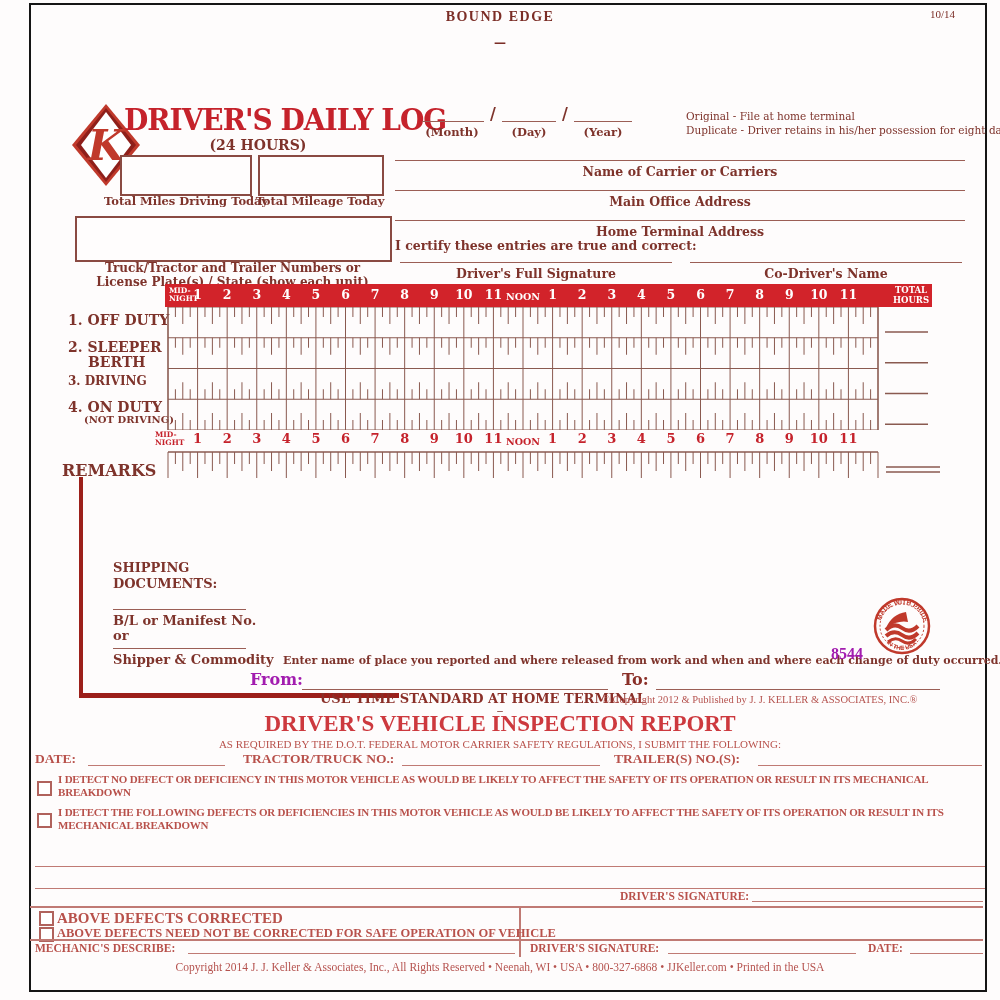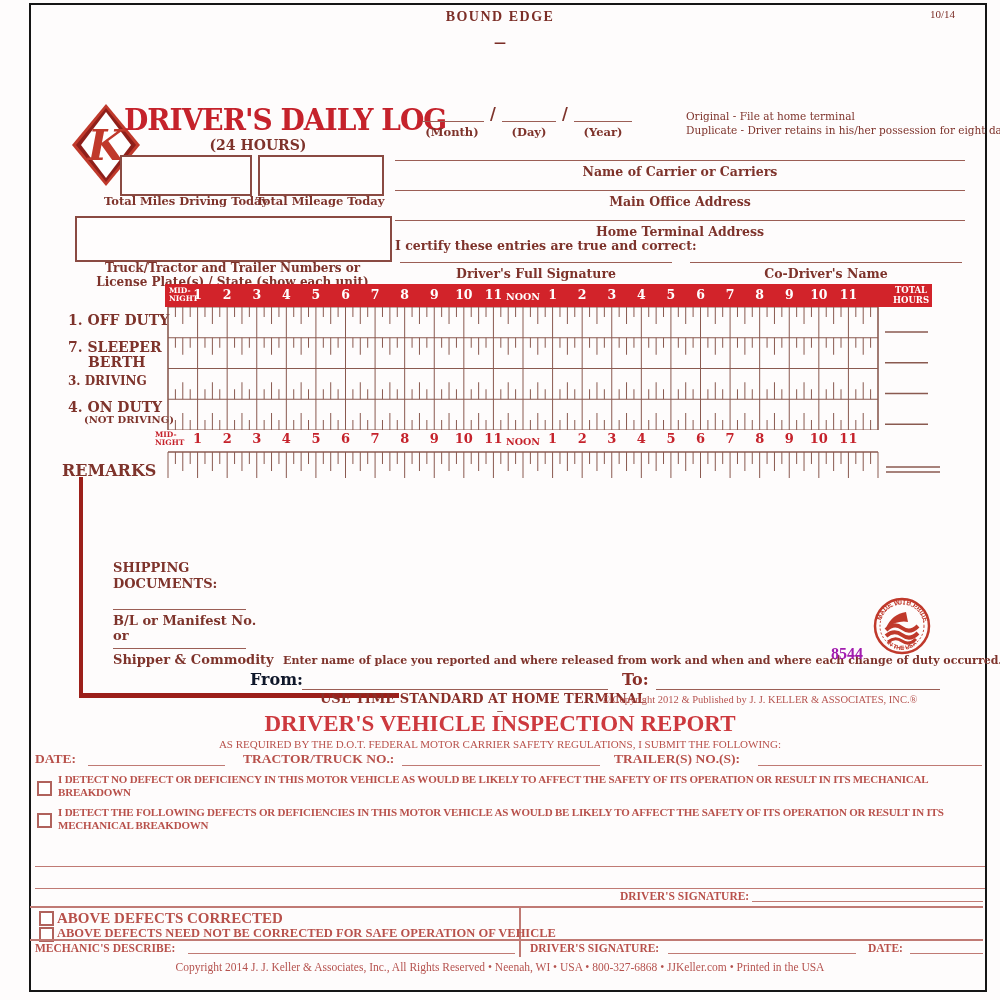--- a/index.html
+++ b/index.html
@@ -107,21 +107,21 @@
       <span style="left: 535.5px; top: 3px; font-size: 12.5px; transform: translateX(-50%);">6</span>
       <span style="left: 565.083px; top: 3px; font-size: 12.5px; transform: translateX(-50%);">7</span>
       <span style="left: 594.667px; top: 3px; font-size: 12.5px; transform: translateX(-50%);">8</span>
       <span style="left: 624.25px; top: 3px; font-size: 12.5px; transform: translateX(-50%);">9</span>
       <span style="left: 653.833px; top: 3px; font-size: 12.5px; transform: translateX(-50%);">10</span>
       <span style="left: 683.417px; top: 3px; font-size: 12.5px; transform: translateX(-50%);">11</span>
       <span style="left: 719px; top: 2px; width: 54px; text-align: center; font-size: 8.5px; line-height: 1.15;">TOTAL<br>HOURS</span>
     </div>
 
   <div class="abs ser b maroon nw" style="left:68px;top:312px;font-size:14px;">1. OFF DUTY</div>
-  <div class="abs ser b maroon nw" style="left:68px;top:339px;font-size:14px;">7. SLEEPER</div>
+  <div class="abs ser b maroon nw" style="left:68px;top:339px;font-size:14px;">2. SLEEPER</div>
   <div class="abs ser b maroon nw" style="left:88px;top:354px;font-size:14px;">BERTH</div>
   <div class="abs ser b maroon nw" style="left:68px;top:374px;font-size:12px;">3. DRIVING</div>
   <div class="abs ser b maroon nw" style="left:68px;top:399px;font-size:14px;">4. ON DUTY</div>
   <div class="abs ser b maroon nw" style="left:84px;top:414px;font-size:10px;">(NOT DRIVING)</div>
 
   <svg id="gridsvg" class="abs" style="left:165px;top:307px;" width="767" height="123">
       <line x1="3" y1="0" x2="713" y2="0" stroke="#8a5a50" stroke-width="1.2"></line>
       <line x1="3" y1="30.75" x2="713" y2="30.75" stroke="#8a5a50" stroke-width="1.2"></line>
       <line x1="3" y1="61.5" x2="713" y2="61.5" stroke="#8a5a50" stroke-width="1.2"></line>
       <line x1="3" y1="92.25" x2="713" y2="92.25" stroke="#8a5a50" stroke-width="1.2"></line>
@@ -603,21 +603,21 @@
       <path d="M 14,32 Q 20,18 34,16 L 36,26 Q 26,24 14,32 Z" fill="#c0392b"></path>
       <text font-size="6.5" font-weight="bold" fill="#c0392b" font-family="Liberation Sans, sans-serif">
         <textPath href="#arcT" startOffset="8%">MADE WITH PRIDE</textPath>
       </text>
       <text font-size="6" font-weight="bold" fill="#c0392b" font-family="Liberation Sans, sans-serif">
         <textPath href="#arcB" startOffset="22%">IN THE USA</textPath>
       </text>
     </svg>
   </div>
 
-  <div class="abs ser b nw" style="left:250px;top:670px;font-size:16px;color:#0f172a;">From:</div>
+  <div class="abs ser b nw" style="left:250px;top:670px;font-size:16px;color:#a21caf;">From:</div>
   <div class="uline" style="left:302px;top:689px;width:306px;"></div>
   <div class="abs ser b nw" style="left:622px;top:670px;font-size:16px;color:#8a2f28;">To:</div>
   <div class="uline" style="left:656px;top:689px;width:284px;"></div>
   <div class="abs ser b nw" style="left:320px;top:691px;font-size:13px;color:#8a2f28;">USE TIME STANDARD AT HOME TERMINAL</div>
   <div class="abs san nw" style="left:602px;top:694px;font-size:10.5px;color:#b5524e;">© Copyright 2012 &amp; Published by J. J. KELLER &amp; ASSOCIATES, INC.®</div>
 
   <div class="abs san b" style="left:0;width:1000px;top:704px;text-align:center;font-size:11px;color:#7b2d26;">–</div>
 
   <div class="abs san b ctr nw" style="left:0;width:1000px;top:711px;font-size:23px;color:#cd393e;letter-spacing:0;">DRIVER'S VEHICLE INSPECTION REPORT</div>
   <div class="abs san ctr nw" style="left:0;width:1000px;top:738px;font-size:11px;color:#b8514b;">AS REQUIRED BY THE D.O.T. FEDERAL MOTOR CARRIER SAFETY REGULATIONS, I SUBMIT THE FOLLOWING:</div>

